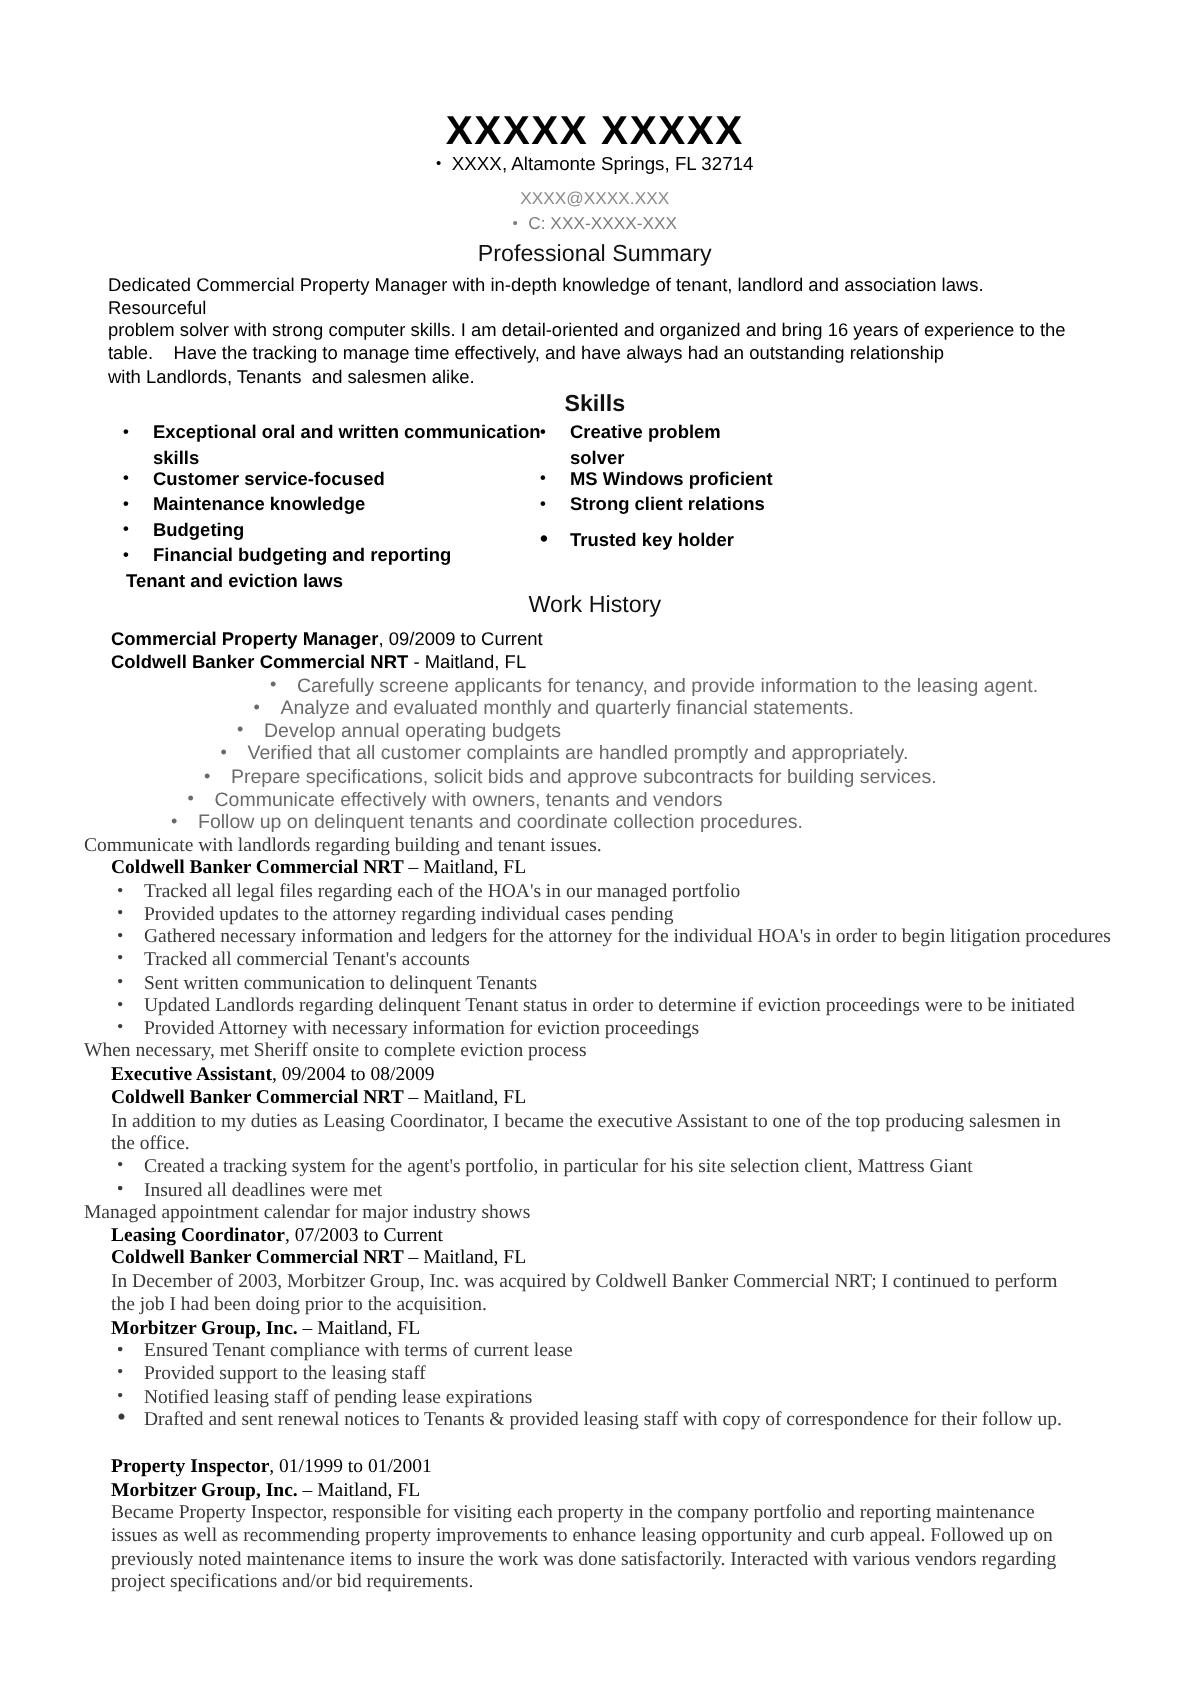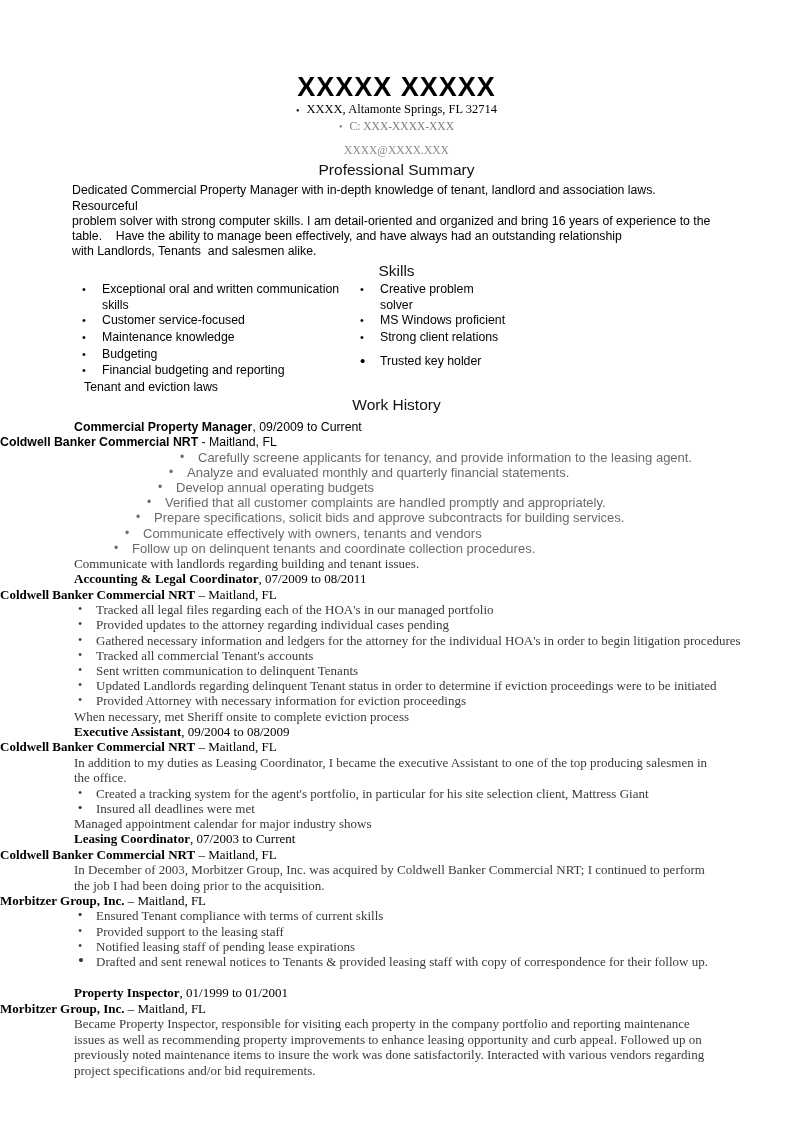--- a/index.html
+++ b/index.html
@@ -26,21 +26,20 @@
     letter-spacing: 1px;
     color: #000;
     margin-top: 72px;
     line-height: 30px;
   }
   .contact-line {
     text-align: center;
     font-size: 12.5px;
     line-height: 15px;
     color: #000;
-    font-family: Liberation Serif, serif;
   }
   .contact-line .bullet {
     font-size: 10px;
     vertical-align: middle;
     margin-right: 7px;
   }
   .contact-line.phone {
     color: #7d7d7d;
     font-size: 11.5px;
     margin-top: 1px;
@@ -74,20 +73,21 @@
     padding: 0 72px 0 72px;
     text-align: left;
   }
   .summary div { white-space: pre-wrap; }
 
   
   .skills-wrap {
     position: relative;
     height: 118px;
     margin-top: 2px;
+    font-weight: bold;
   }
   .skills-heading {
     position: absolute;
     top: 0; left: 0; right: 0;
     text-align: center;
     font-size: 15.5px;
     color: #111;
   }
   .skills-col {
     position: absolute;
@@ -119,20 +119,21 @@
   .job-title {
     font-size: 12.3px;
     line-height: 15px;
     padding-left: 74px;
     color: #000;
   }
   .job-title b { font-weight: bold; }
   .job-company {
     font-size: 12.3px;
     line-height: 15px;
+    padding-left: 74px;
     color: #000;
   }
   .job-company b { font-weight: bold; }
 
   
   .serif, .serif * { font-family: "Liberation Serif", serif; }
   .sans, .sans * { font-family: "Liberation Sans", sans-serif; }
 
   .serif .job-title, .serif .job-company { font-size: 13px; line-height: 15.5px; }
 
@@ -148,21 +149,21 @@
   .bullets li .mk {
     position: absolute;
     font-size: 12px;
   }
   .bullets li .mk.big { font-size: 17px; line-height: 14px; }
   .plain-line {
     font-family: "Liberation Serif", serif;
     font-size: 13px;
     line-height: 15.2px;
     color: #3a3a3a;
-    padding-left: 74px;
+    padding-left: 56px;
   }
   .para {
     font-family: "Liberation Serif", serif;
     font-size: 13px;
     line-height: 15.4px;
     color: #3a3a3a;
     padding-left: 74px;
     padding-right: 72px;
   }
 
@@ -173,31 +174,31 @@
 <body>
 
 <div class="page">
 
   <div class="name">XXXXX XXXXX</div>
 
   <div class="contact-line">
     <span class="bullet">•</span><span>XXXX, Altamonte  Springs, FL 32714</span>
   </div>
 
+  <div class="contact-line email">XXXX@XXXX.XXX</div>
+
   <div class="contact-line phone">
     <span class="bullet">•</span><span>C: XXX-XXXX-XXX</span>
   </div>
-
-  <div class="contact-line email">XXXX@XXXX.XXX</div>
 
   <div class="section-heading">Professional Summary</div>
   <div class="summary" id="summary-lines">
       <div>Dedicated Commercial Property Manager with in-depth knowledge of tenant, landlord and association laws. Resourceful</div>
       <div>problem solver with strong computer skills. I am detail-oriented and organized and bring 16 years of experience to the</div>
-      <div>table.    Have the ability to manage been effectively, and have always had an outstanding relationship</div>
+      <div>table.    Have the tracking to manage time effectively, and have always had an outstanding relationship</div>
       <div>with Landlords, Tenants  and salesmen alike.</div>
     </div>
 
   <div class="skills-wrap">
     <div class="skills-heading">Skills</div>
     <div class="skills-col left" id="skills-left">
         <div class="skill-item"><span class="mk small">•</span><span>Exceptional oral and written communication</span></div>
         <div class="skill-sub">skills</div>
         <div class="skill-item"><span class="mk small">•</span><span>Customer service-focused</span></div>
         <div class="skill-item"><span class="mk small">•</span><span>Maintenance knowledge</span></div>
@@ -224,21 +225,20 @@
           <li style="padding-left: 187px;"><span class="mk" style="left: 169px;">•</span><span>Analyze and evaluated monthly and quarterly financial statements.</span></li>
           <li style="padding-left: 176px;"><span class="mk" style="left: 158px;">•</span><span>Develop annual operating budgets</span></li>
           <li style="padding-left: 165px;"><span class="mk" style="left: 147px;">•</span><span>Verified that  all customer complaints are handled promptly and appropriately.</span></li>
           <li style="padding-left: 154px;"><span class="mk" style="left: 136px;">•</span><span>Prepare specifications, solicit bids and approve subcontracts for building services.</span></li>
           <li style="padding-left: 143px;"><span class="mk" style="left: 125px;">•</span><span>Communicate effectively with owners, tenants and vendors</span></li>
           <li style="padding-left: 132px;"><span class="mk" style="left: 114px;">•</span><span>Follow up on delinquent tenants and coordinate collection procedures.</span></li>
         </ul>
         <div class="plain-line">Communicate with landlords regarding building and tenant issues.</div>
       </div>
       <div class="job serif">
-        <div class="job-title"><b>Accounting &amp; Legal Coordinator</b><span>, 07/2009 to 08/2011</span></div>
         <div class="job-company"><b>Coldwell Banker Commercial NRT</b><span> – Maitland, FL</span></div>
         <ul class="bullets">
           <li style="padding-left: 96px;"><span class="mk" style="left: 78px;">•</span><span>Tracked all legal files regarding each of the HOA's in our managed portfolio</span></li>
           <li style="padding-left: 96px;"><span class="mk" style="left: 78px;">•</span><span>Provided updates to the attorney regarding individual cases pending</span></li>
           <li style="padding-left: 96px;"><span class="mk" style="left: 78px;">•</span><span>Gathered necessary information and ledgers for the attorney for the individual HOA's in order to begin litigation procedures</span></li>
           <li style="padding-left: 96px;"><span class="mk" style="left: 78px;">•</span><span>Tracked all commercial Tenant's accounts</span></li>
           <li style="padding-left: 96px;"><span class="mk" style="left: 78px;">•</span><span>Sent written communication to delinquent Tenants</span></li>
           <li style="padding-left: 96px;"><span class="mk" style="left: 78px;">•</span><span>Updated Landlords regarding delinquent Tenant status in order to determine if eviction proceedings were to be initiated</span></li>
           <li style="padding-left: 96px;"><span class="mk" style="left: 78px;">•</span><span>Provided Attorney with necessary information for eviction proceedings</span></li>
         </ul>
@@ -257,21 +257,21 @@
       </div>
       <div class="job serif">
         <div class="job-title"><b>Leasing Coordinator</b><span>, 07/2003 to Current</span></div>
         <div class="job-company"><b>Coldwell Banker Commercial NRT</b><span> – Maitland, FL</span></div>
         <div class="para">In December of 2003, Morbitzer Group, Inc. was acquired by Coldwell Banker Commercial NRT; I continued to perform the job I had been doing prior to the acquisition.</div>
       </div>
       <div class="job serif">
         <div class="job-company"><b>Morbitzer Group, Inc.</b><span> – Maitland, FL</span></div>
         <ul class="bullets">
           <li style="padding-left: 96px;"><span class="mk" style="left: 78px;">•</span></li>
-          <li style="padding-left: 96px;"><span class="mk" style="left: 78px;">•</span><span>Ensured Tenant compliance with terms of current skills</span></li>
+          <li style="padding-left: 96px;"><span class="mk" style="left: 78px;">•</span><span>Ensured Tenant compliance with terms of current lease</span></li>
           <li style="padding-left: 96px;"><span class="mk" style="left: 78px;">•</span><span>Provided support to the leasing staff</span></li>
           <li style="padding-left: 96px;"><span class="mk" style="left: 78px;">•</span><span>Notified leasing staff of pending lease expirations</span></li>
           <li style="padding-left: 96px;"><span class="mk big" style="left: 78px;">•</span><span>Drafted and sent renewal notices to Tenants &amp; provided leasing staff with copy of correspondence for their follow up.</span></li>
         </ul>
       </div>
       <div class="job serif" style="margin-top: 16px;">
         <div class="job-title"><b>Property Inspector</b><span>, 01/1999 to 01/2001</span></div>
         <div class="job-company"><b>Morbitzer Group, Inc.</b><span> – Maitland, FL</span></div>
         <div class="para">Became Property Inspector, responsible for visiting each property in the company portfolio and reporting maintenance issues as well as recommending property improvements to enhance leasing opportunity and curb appeal.    Followed up on previously noted maintenance items to insure the work was done satisfactorily.    Interacted with various vendors regarding project specifications and/or bid requirements.</div>
       </div>

